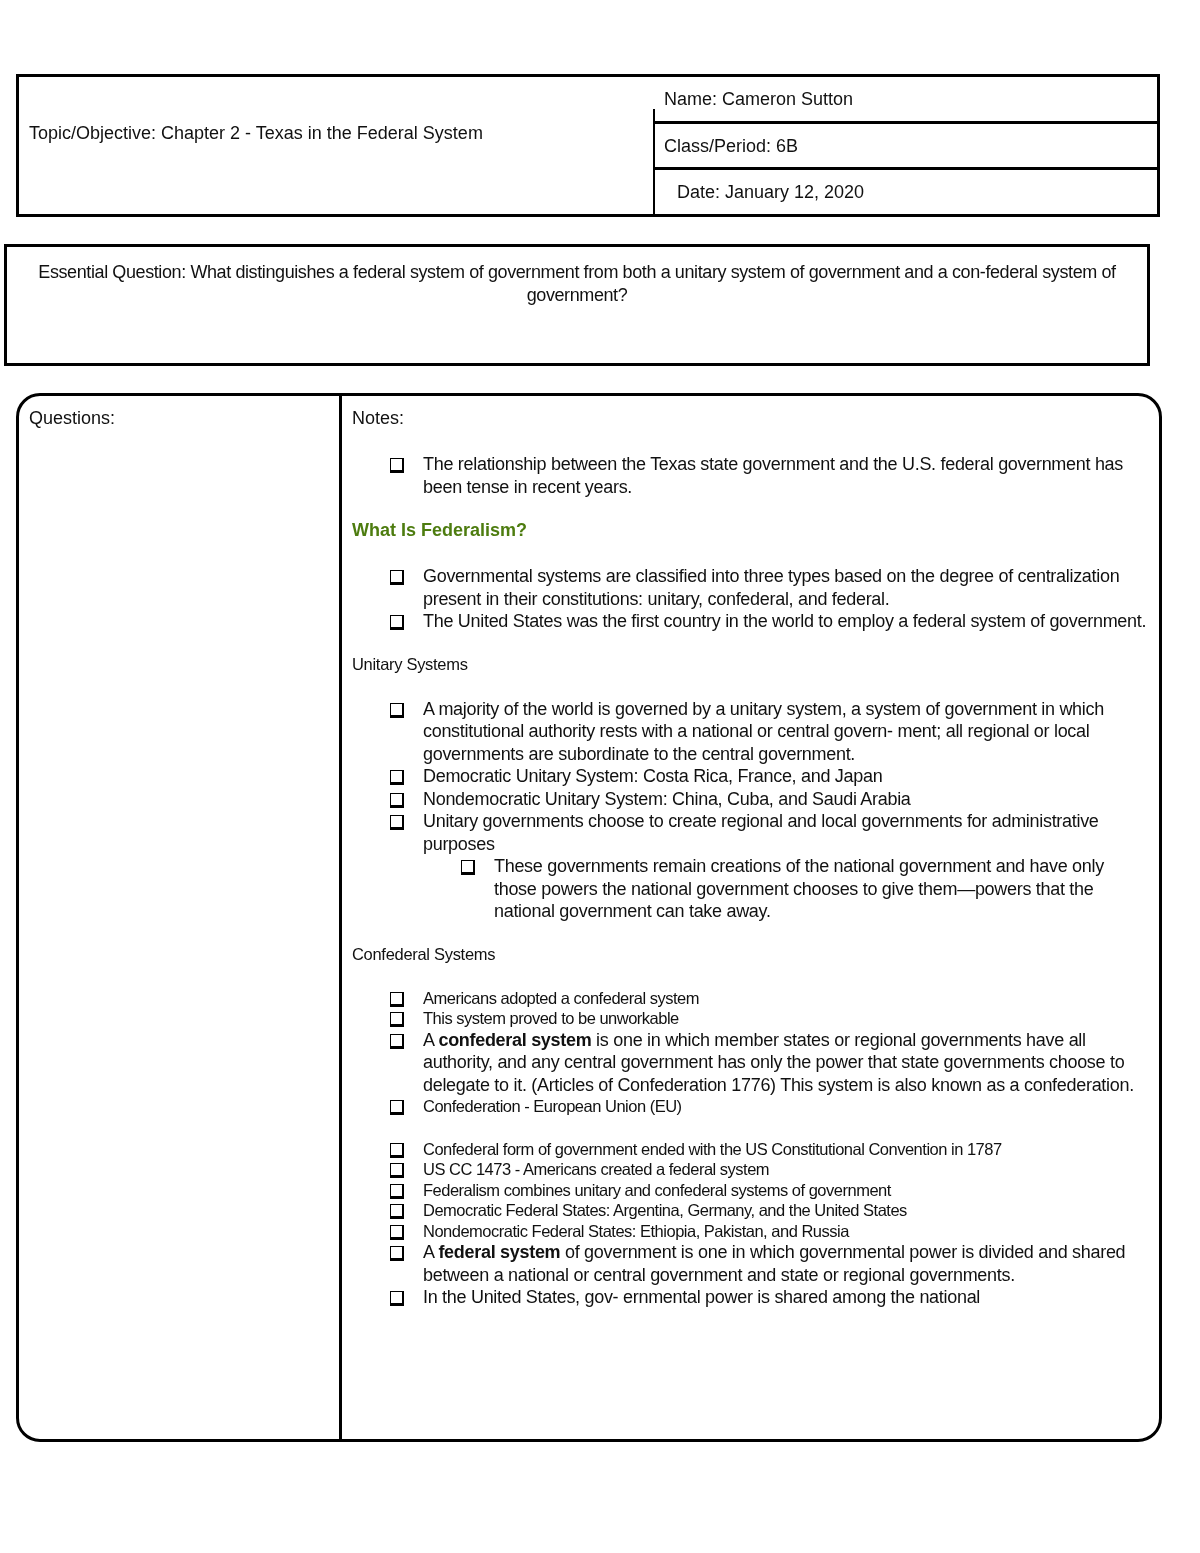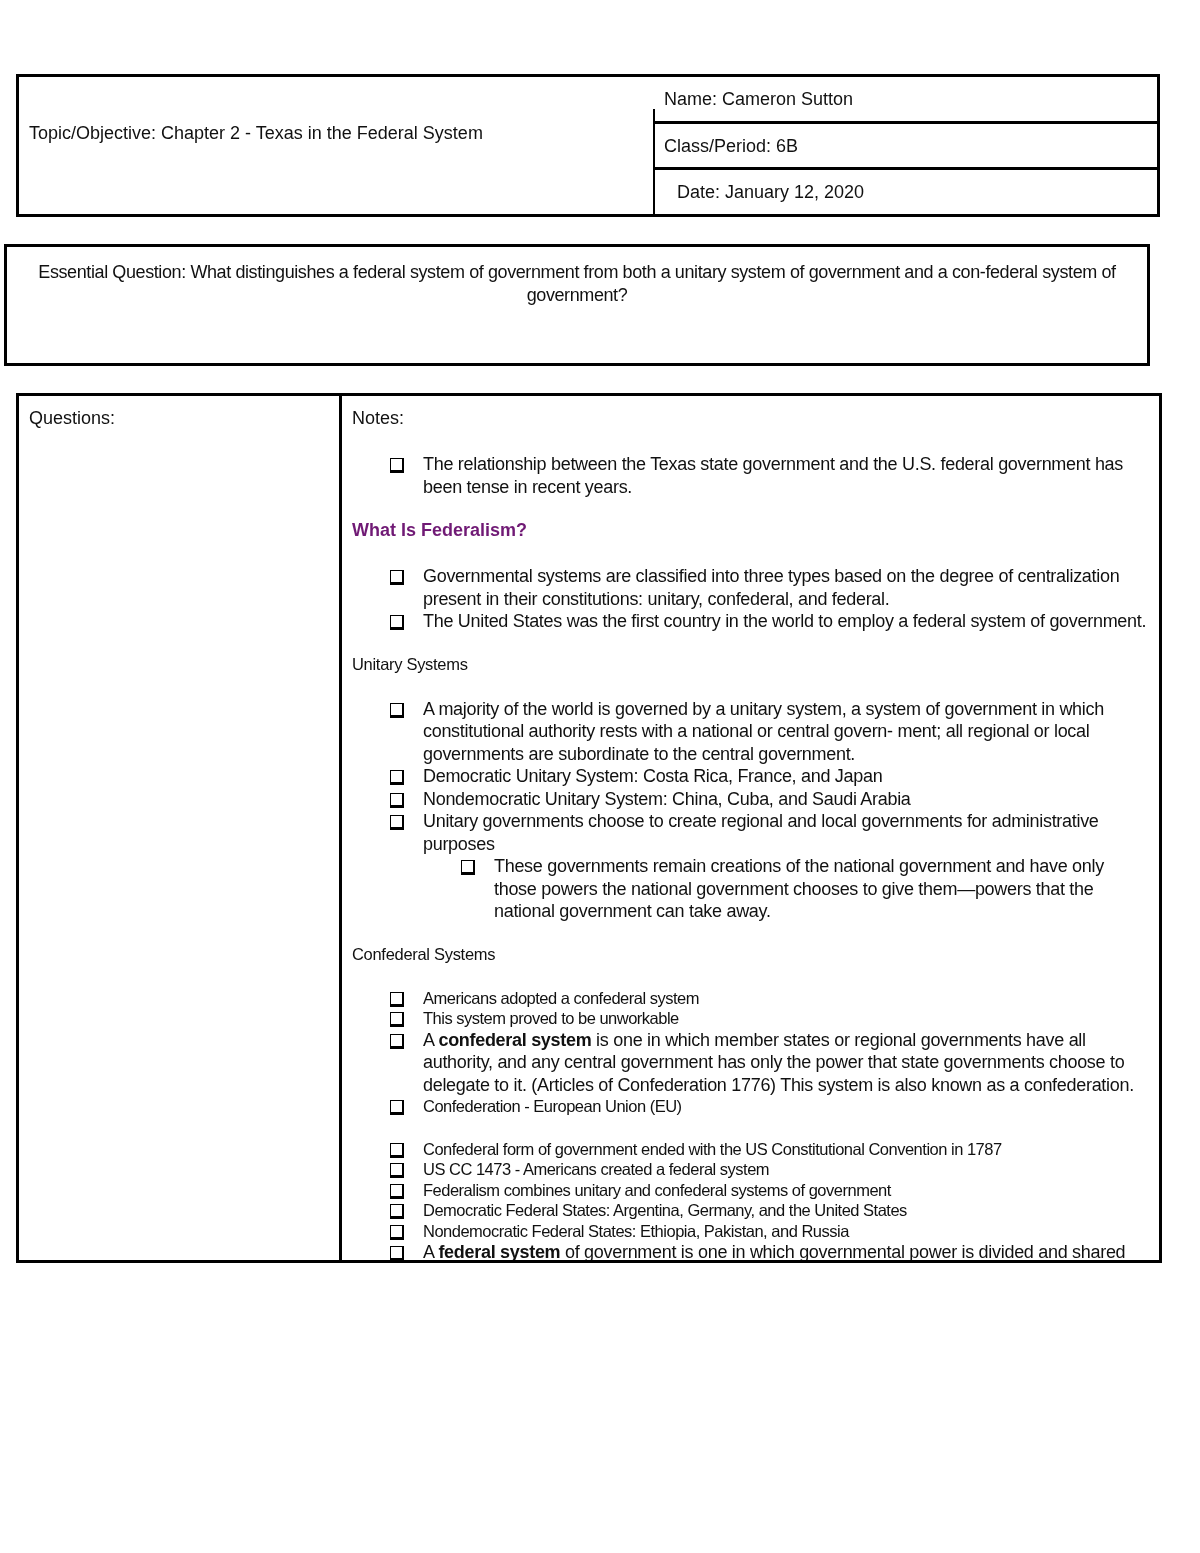--- a/index.html
+++ b/index.html
@@ -11,34 +11,34 @@
     .box { position: absolute; box-sizing: border-box; border: 3px solid #000; background: #fff; }
     
     #header { left: 16px; top: 74px; width: 1144px; height: 143px; display: flex; }
     #header .topic { flex: 0 0 636px; border-right: 2px solid #000; padding: 14px 10px; box-sizing: border-box; margin-top: 32px; }
     #header .meta { flex: 1; display: flex; flex-direction: column; justify-content: space-between; }
     #header .meta .cell { flex: 1; border-bottom: 3px solid #000; padding: 12px 9px 0 9px; box-sizing: border-box; }
     #header .meta .cell:last-child { border-bottom: none; padding-left: 22px; }
     
     #essential { left: 4px; top: 244px; width: 1146px; height: 122px; text-align: center; padding: 14px 18px; font-size: 18px; line-height: 23px; letter-spacing: -0.4px; }
     
-    #main { left: 16px; top: 393px; width: 1146px; height: 870px; display: flex; }
+    #main { left: 16px; top: 393px; width: 1146px; height: 1049px; display: flex; border-radius: 24px; }
     #main .questions { flex: 0 0 323px; border-right: 3px solid #000; padding: 12px 10px; box-sizing: border-box; }
     #main .notes { flex: 1; padding: 12px 10px 16px 10px; box-sizing: border-box; overflow: hidden; }
     .col-title { font-size: 18px; margin-bottom: 24px; }
     ul.cb { list-style: none; margin: 0 0 22px 0; padding: 0 0 0 35px; }
     ul.cb li { position: relative; padding-left: 36px; font-size: 18px; line-height: 22.5px; letter-spacing: -0.3px; }
     ul.cb li.sm { font-size: 16.5px; line-height: 20.5px; letter-spacing: -0.5px; }
     ul.cb li .box-icon {
       position: absolute; left: 3px; top: 5px; width: 11px; height: 11px;
       border: 1.5px solid #000; border-bottom-width: 3px; border-right-width: 2px; box-sizing: content-box;
     }
     ul.cb li.sm .box-icon { top: 4px; }
     ul.cb ul.cb { margin: 0; padding-left: 35px; }
-    .section-heading { color: #701a75; font-weight: bold; font-size: 18px; margin: 0 0 24px 0; }
+    .section-heading { color: #4d7c0f; font-weight: bold; font-size: 18px; margin: 0 0 24px 0; }
     .sub-heading { font-size: 16.5px; margin: 0 0 24px 0; letter-spacing: -0.3px; }
     b { font-weight: bold; }
   </style>
 </head>
 <body>
 
 <div id="header" class="box">
   <div class="topic">Topic/Objective: Chapter 2 - Texas in the Federal System</div>
   <div class="meta">
     <div class="cell">Name: Cameron Sutton</div>

